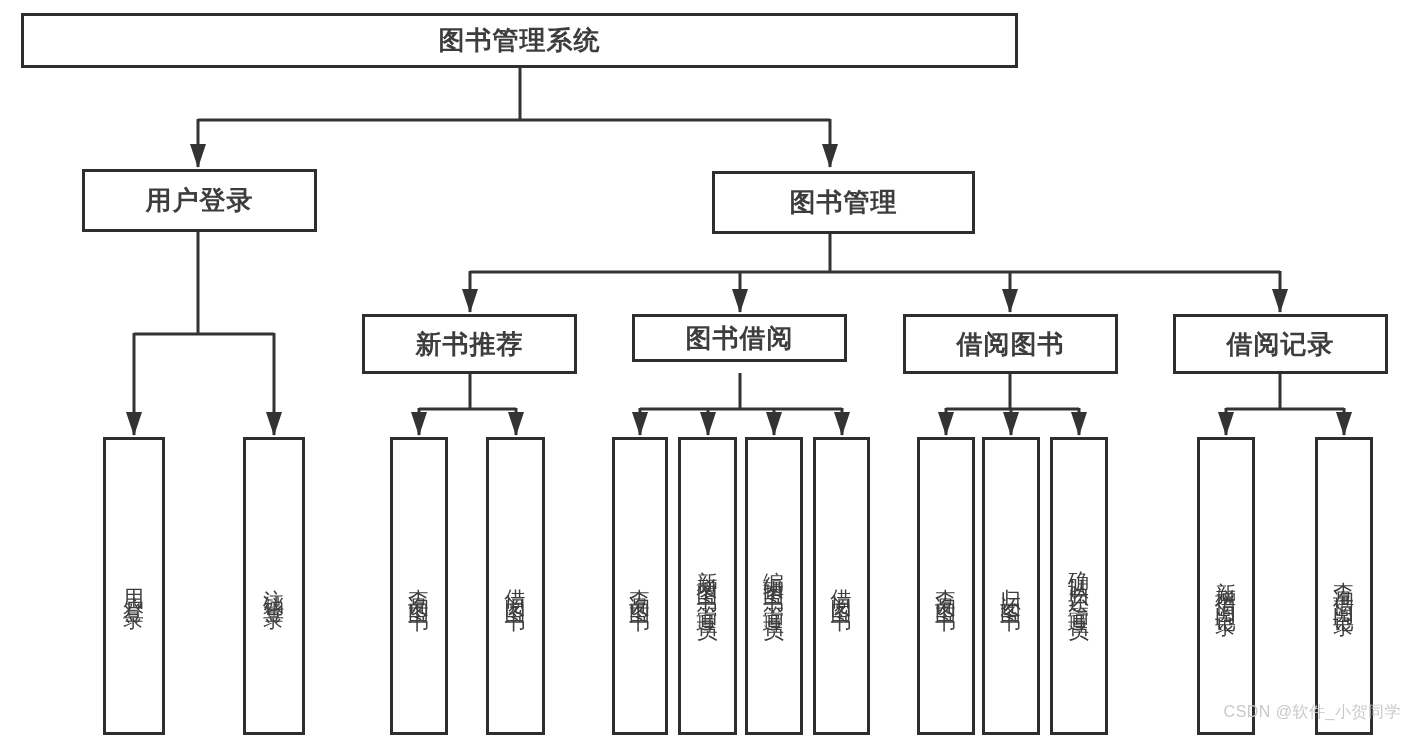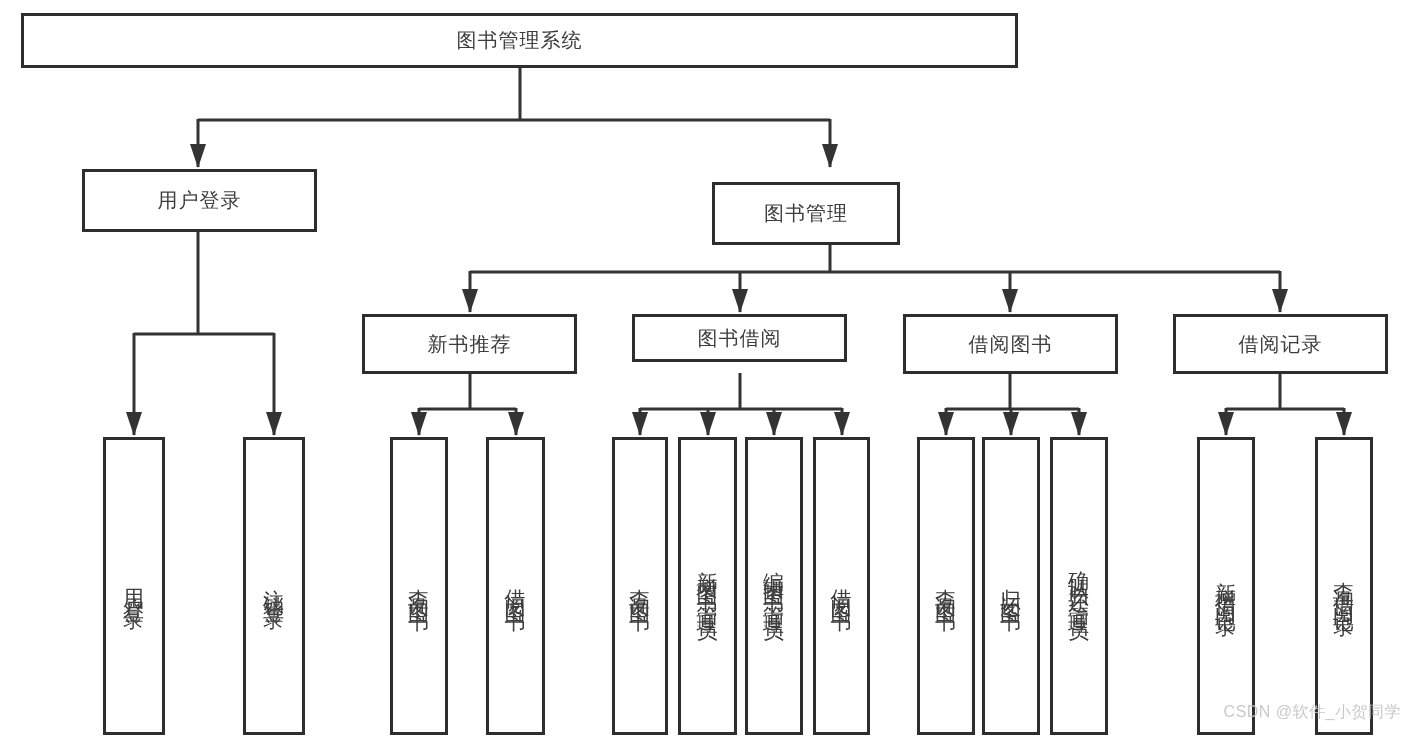--- a/index.html
+++ b/index.html
@@ -21,21 +21,21 @@
   svg.wires .ln { stroke: var(--line); stroke-width: 3; fill: none; }
   svg.wires .arrowhead { fill: var(--line); }
   .hbox, .vbox {
     position: absolute;
     background: #ffffff;
     border: 3px solid var(--box_border);
     display: flex; align-items: center; justify-content: center;
     z-index: 2;
     color: var(--text);
   }
-  .hbox .lbl { font-size: 20px; letter-spacing: 1px; white-space: nowrap; }
+  .hbox .lbl { font-size: 26px; letter-spacing: 1px; white-space: nowrap; font-weight: bold; }
   .vbox .vtext {
     writing-mode: vertical-rl;
     text-orientation: mixed;
     font-size: 21px;
     letter-spacing: 0.34em;
     line-height: 1;
     white-space: nowrap;
   }
   .watermark {
     position: absolute;
@@ -95,21 +95,21 @@
     <line class="ln" x1="1344" y1="408" x2="1344" y2="435" marker-end="url(#arw)"></line>
   </svg>
 
   <div class="hbox" style="left:21px;top:13px;width:997px;height:55px">
     <span class="lbl">图书管理系统</span>
   </div>
 
   <div class="hbox" style="left:82px;top:169px;width:235px;height:63px">
     <span class="lbl">用户登录</span>
   </div>
-  <div class="hbox" style="left:712px;top:182px;width:188px;height:63px">
+  <div class="hbox" style="left:712px;top:171px;width:263px;height:63px">
     <span class="lbl">图书管理</span>
   </div>
 
   <div class="hbox" style="left:362px;top:314px;width:215px;height:60px">
     <span class="lbl">新书推荐</span>
   </div>
   <div class="hbox" style="left:632px;top:314px;width:215px;height:48px">
     <span class="lbl">图书借阅</span>
   </div>
   <div class="hbox" style="left:903px;top:314px;width:215px;height:60px">

